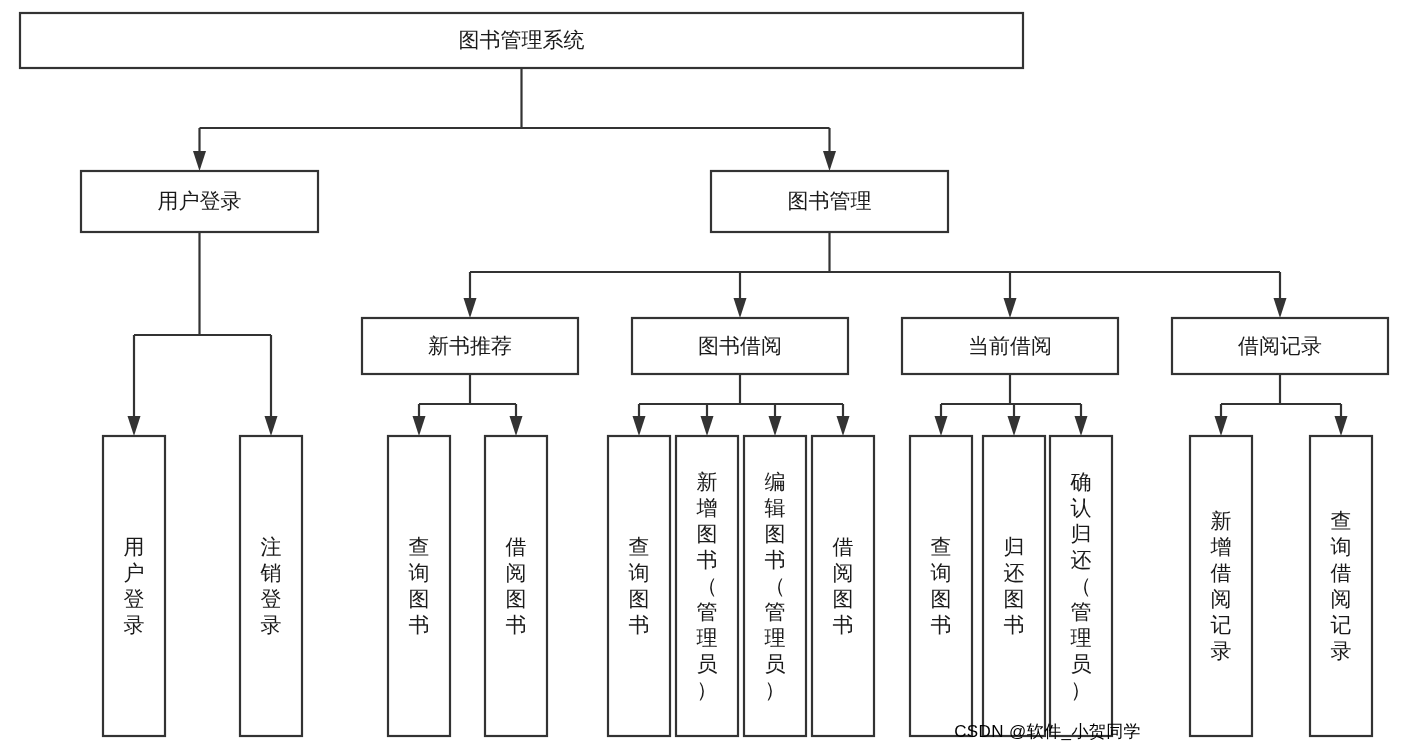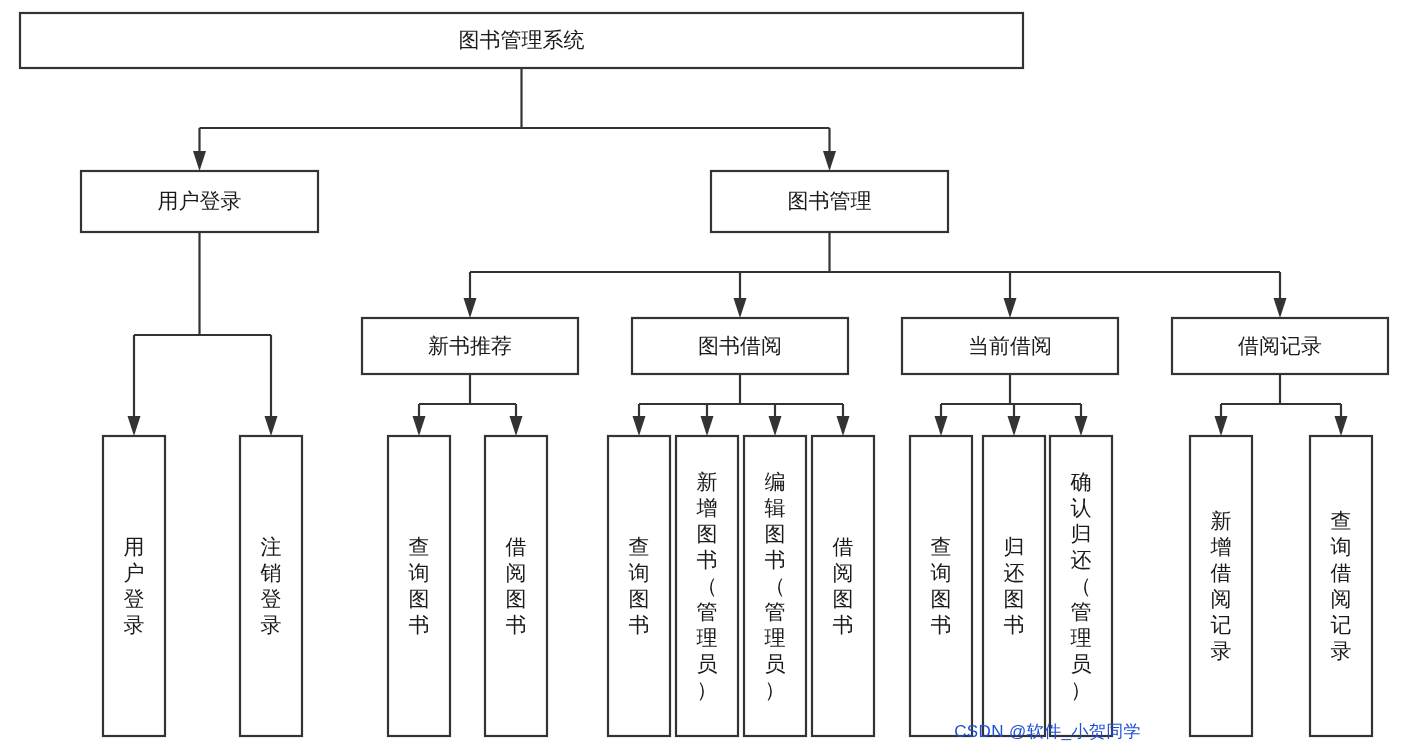--- a/index.html
+++ b/index.html
@@ -54,21 +54,21 @@
     font-family: "Liberation Sans", "DejaVu Sans", sans-serif;
     font-size: 21px;
     text-anchor: middle;
   }
   .watermark {
     position: absolute;
     right: 8px;
     bottom: 4px;
     font-family: "Liberation Sans", "DejaVu Sans", sans-serif;
     font-size: 17px;
-    color: #1d4ed8;
+    color: #000000;
     letter-spacing: 0.4px;
     white-space: nowrap;
     user-select: none;
   }
 </style>
 </head>
 <body>
 
 <div id="diagram-root">
   <svg class="diagram-canvas" viewBox="0 0 1405 747">

